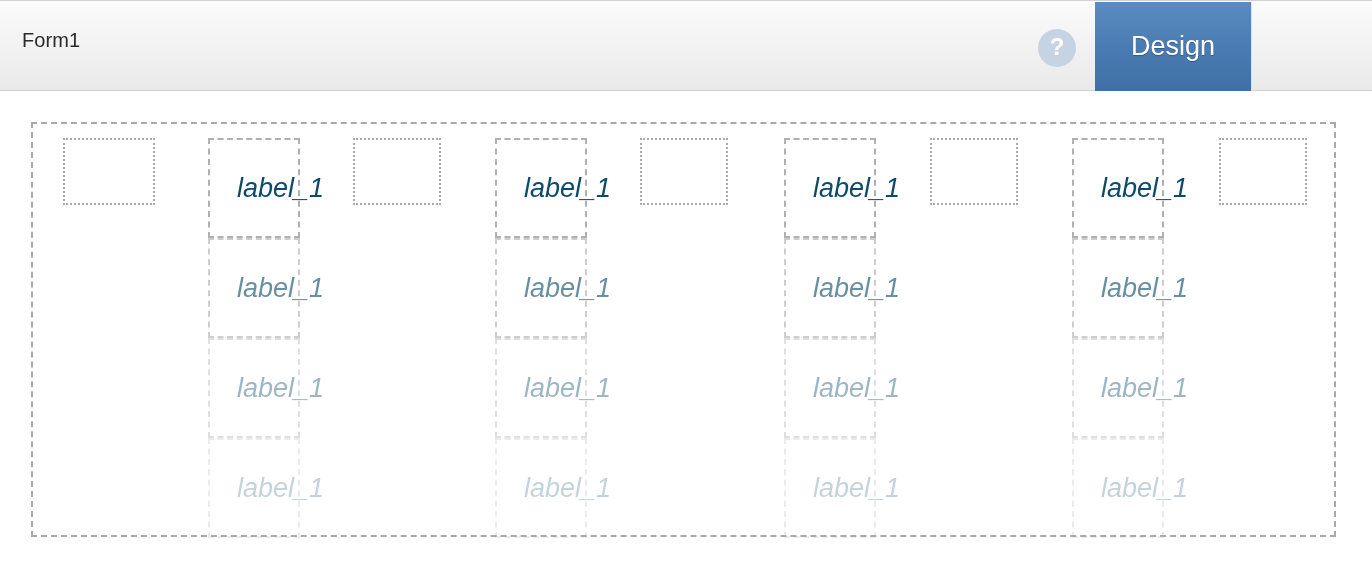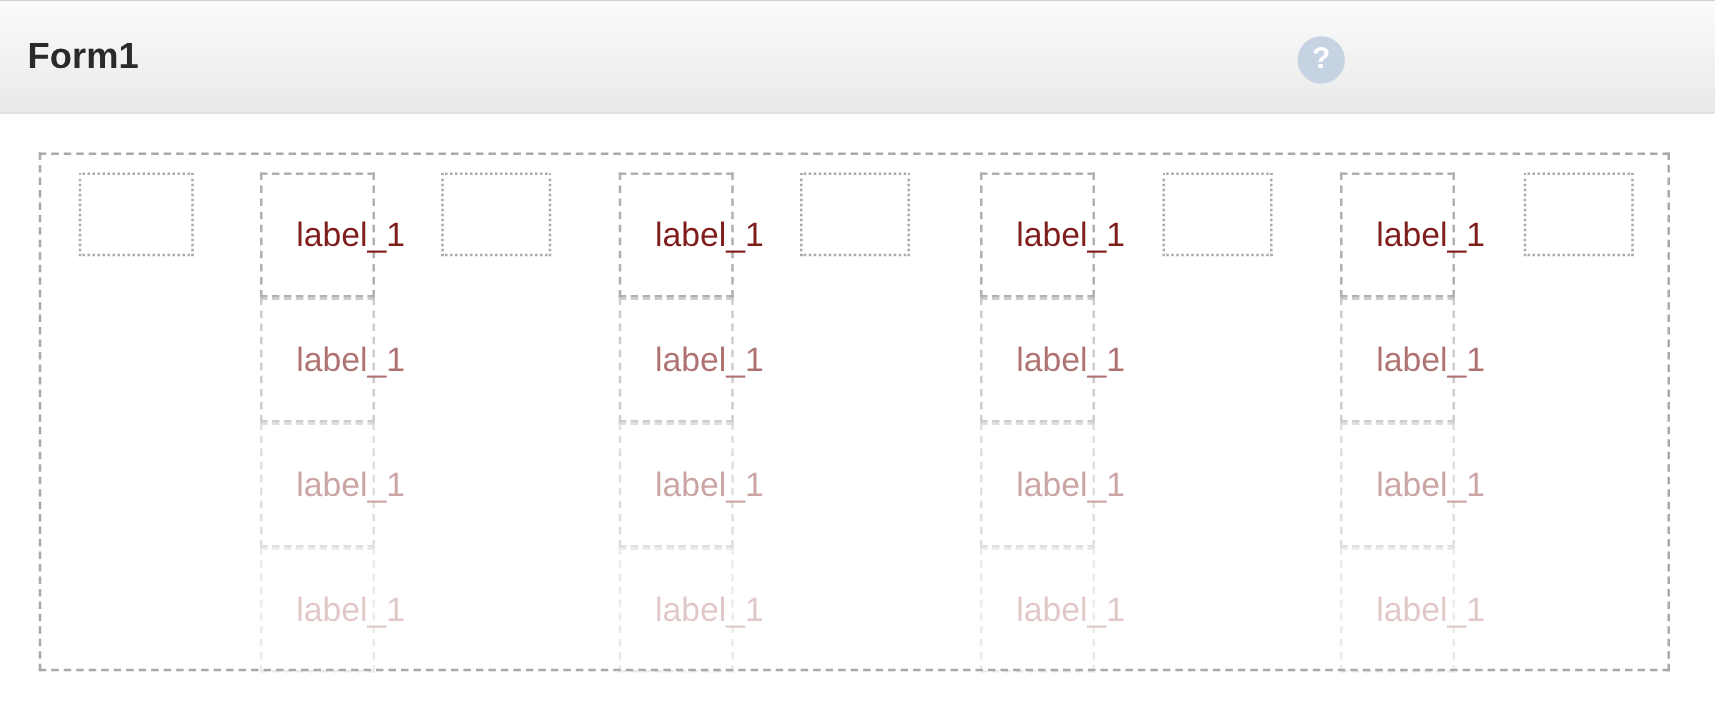--- a/index.html
+++ b/index.html
@@ -25,22 +25,22 @@
     box-sizing: border-box;
     background: linear-gradient(to bottom, #fbfbfb 0%, #f3f3f3 45%, #e9e9e9 100%);
     border-top: 1px solid #d2d2d2;
     border-bottom: 1px solid #cfcfcf;
   }
 
   #form-title {
     position: absolute;
     left: 22px;
     top: 28px;
-    font-size: 29px;
-    font-weight: bold;
+    font-size: 20px;
+    font-weight: normal;
     color: #2a2a2a;
     letter-spacing: 0.1px;
     white-space: nowrap;
   }
 
   
   #help-icon {
     position: absolute;
     left: 1038px;
     top: 28px;
@@ -128,21 +128,22 @@
   .box-label {
     position: absolute;
     box-sizing: border-box;
     border: 2px dashed #b0b0b0;
     display: flex;
     align-items: center;
     justify-content: flex-end;
   }
   .box-label .label-text {
     font-size: 27px;
-    color: #7f1d1d;
+    font-style: italic;
+    color: #0c4a6e;
     white-space: nowrap;
     line-height: 1;
     
     transform: translateX(26px);
   }
 
   
   .row-1 { opacity: 1.00; }
   .row-2 { opacity: 0.62; }
   .row-3 { opacity: 0.40; }
@@ -152,20 +153,23 @@
 <body>
 
 <div id="header-bar">
 
   <div id="form-title">Form1</div>
 
   <div id="help-icon">
     <span class="qmark">?</span>
   </div>
 
+  <div class="tab" id="tab-design">
+    <span>Design</span>
+  </div>
 
 
 </div>
 
 <div id="design-canvas">
   <div id="form-container">
       <div class="col-group" style="left: 0px; top: 0px; width: 100%; height: 100%; position: absolute;">
         <div class="box-empty" style="left: 30px; top: 14px; width: 92px; height: 67px;"></div>
       </div>
       <div class="col-group" style="left: 0px; top: 0px; width: 100%; height: 100%; position: absolute;">

